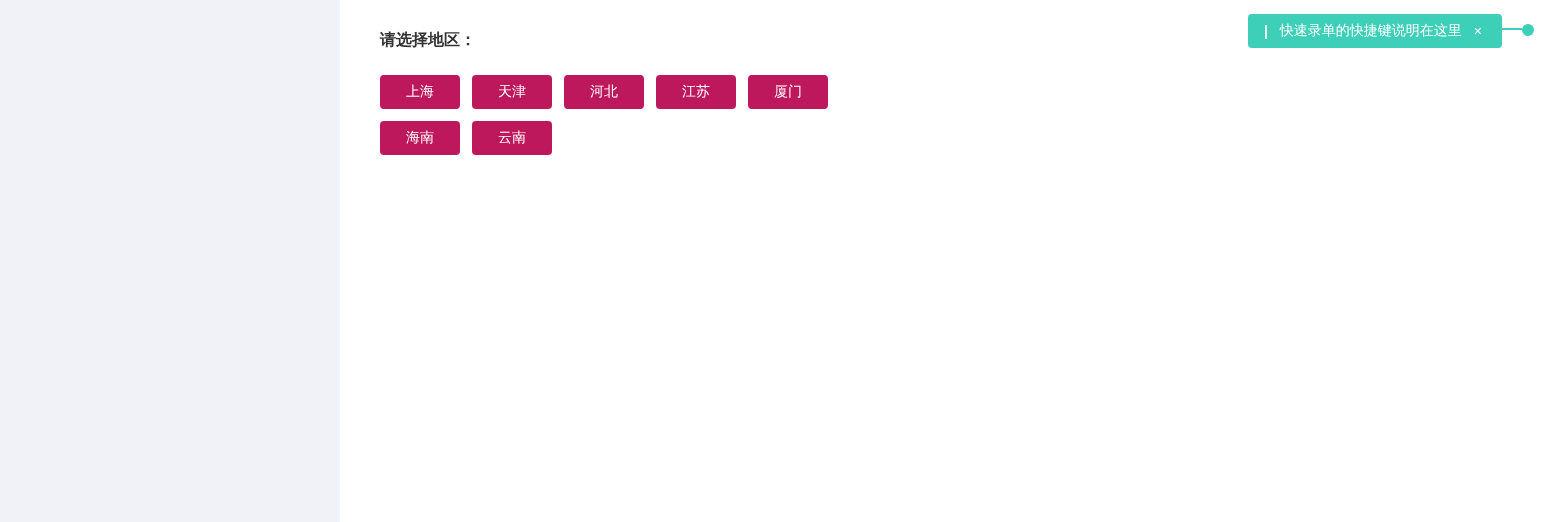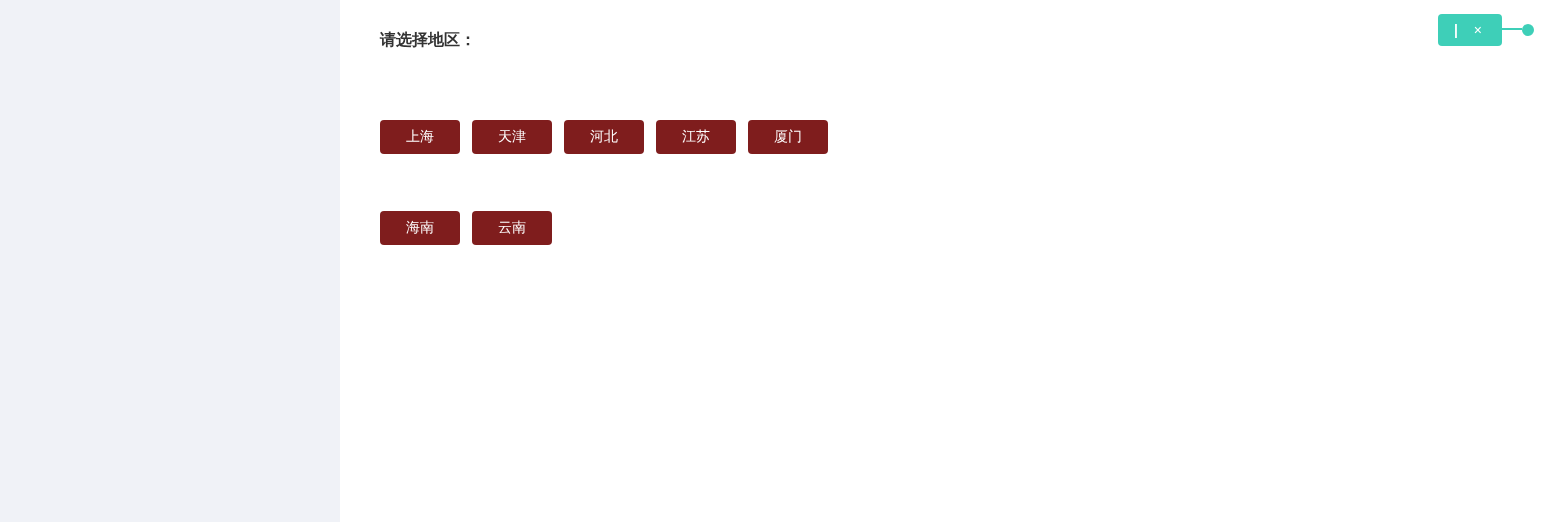--- a/index.html
+++ b/index.html
@@ -37,31 +37,30 @@
     }
 
     .page-title {
       font-size: 16px;
       color: #333;
       font-weight: bold;
       margin-bottom: 24px;
     }
 
     .region-btn {
-      background: #7f1d1d;
+      background: #be185d;
       border: none;
       border-radius: 4px;
       padding: 8px 18px;
       font-size: 14px;
       color: #ffffff;
       cursor: pointer;
       white-space: nowrap;
       min-width: 80px;
       text-align: center;
-      margin-top: 45px;
     }
 
     
     .tooltip-banner {
       position: absolute;
       top: 14px;
       right: 60px;
       background: #3ecfb8;
       color: white;
       padding: 8px 16px;
@@ -121,20 +120,21 @@
   </style>
 </head>
 <body>
 
 <div class="layout">
   <div class="sidebar"></div>
 
   <div class="main-content">
 
     <div class="tooltip-banner">
+      <span>快速录单的快捷键说明在这里</span>
       <button class="tooltip-close">×</button>
     </div>
     <div class="tooltip-line"></div>
     <div class="tooltip-dot"></div>
 
     <div class="page-title">请选择地区：</div>
 
     <div class="row-1">
       <button class="region-btn">上海</button>
       <button class="region-btn">天津</button>

